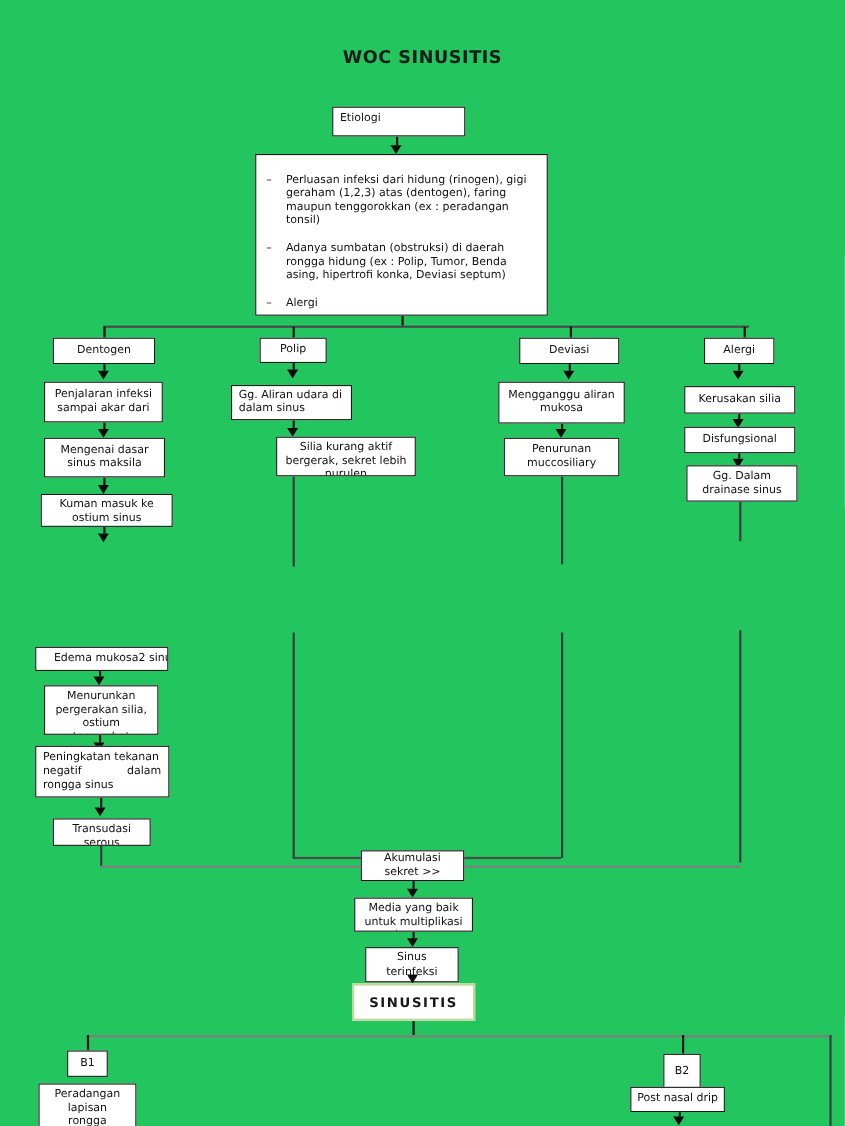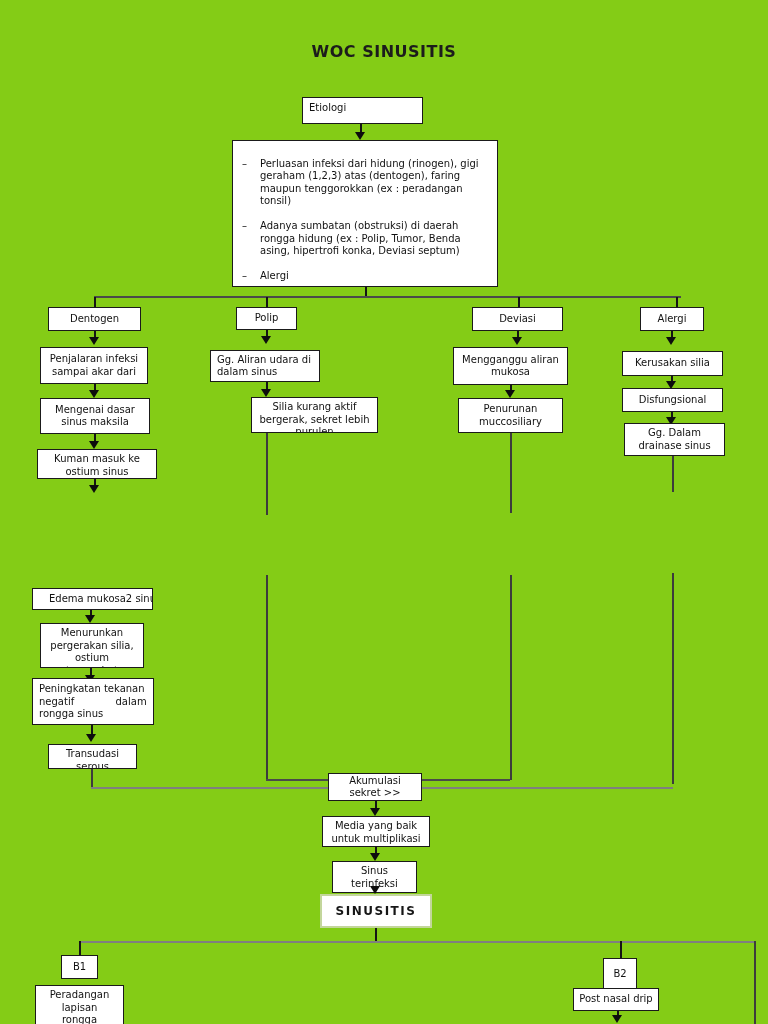--- a/index.html
+++ b/index.html
@@ -1,17 +1,17 @@
 <!DOCTYPE html>
 <html style="--outcome-border: #c3d69b; --connector-gray: #7f7f7f;"><head>
 <meta charset="utf-8">
 <style>
   html,body{margin:0;padding:0;}
   #page{
-    position:relative; width:768px; height:1024px; background:#84cc16;
+    position:relative; width:768px; height:1024px; background:#22c55e;
     overflow:hidden; font-family:"DejaVu Sans","Liberation Sans",sans-serif; color:#111;
   }
   #title{
     position:absolute; top:42px; left:0; width:100%; text-align:center;
     font-size:16px; font-weight:bold; letter-spacing:.5px; color:#1c1c1c;
   }
   .box{
     position:absolute; box-sizing:border-box; border:1.5px solid #1a1a1a; background:#fff;
     font-size:10px; line-height:1.25; display:flex; align-items:center; justify-content:center;
     text-align:center; white-space:pre-line; overflow:hidden; padding:1px 2px; z-index:1;

